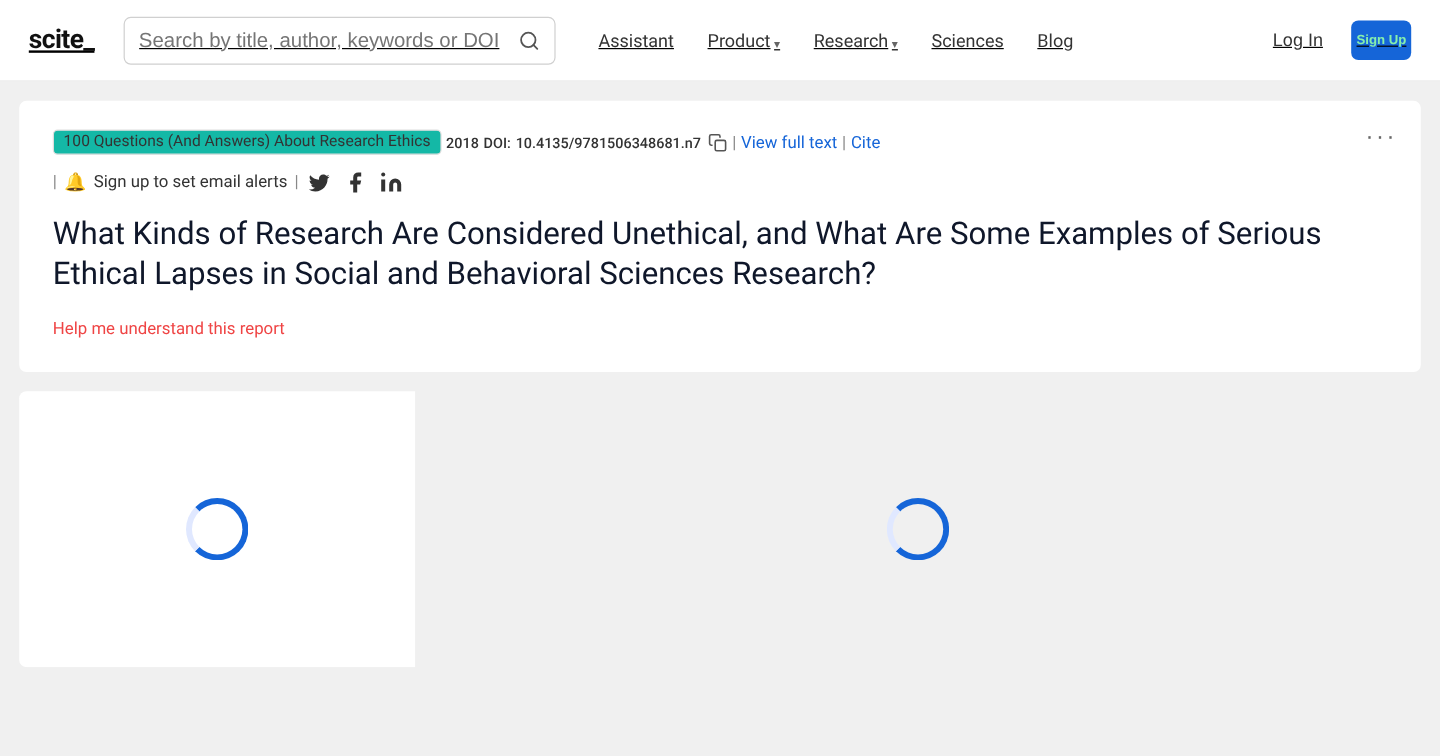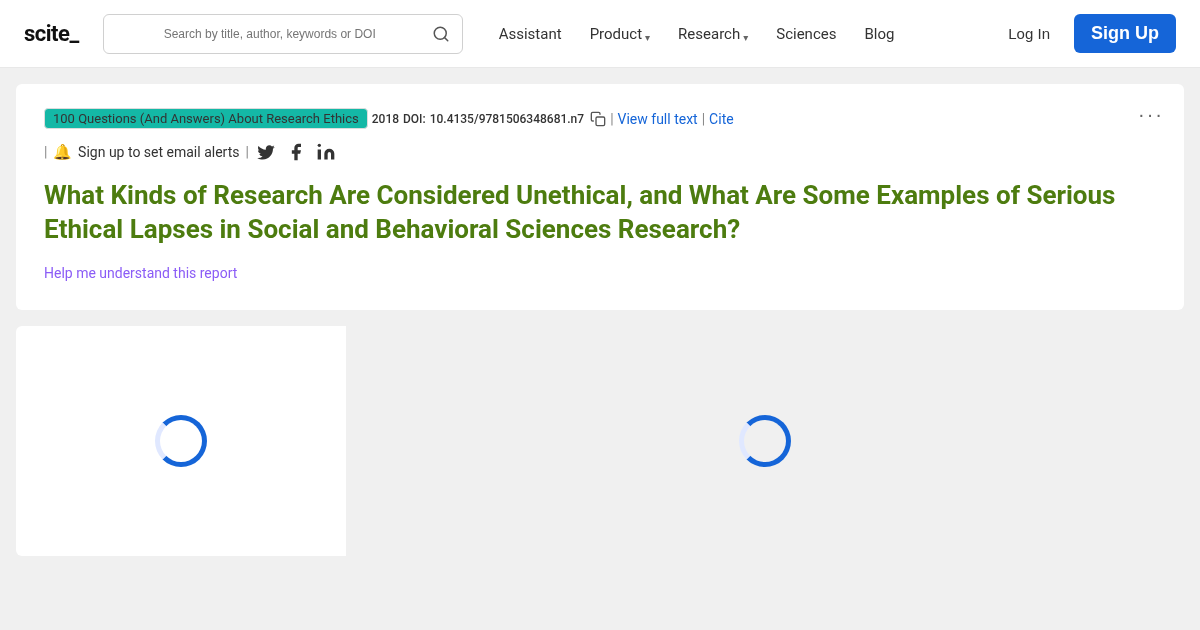--- a/index.html
+++ b/index.html
@@ -7,20 +7,21 @@
 
     
     .navbar {
       background: #fff;
       display: flex;
       align-items: center;
       padding: 0 24px;
       height: 68px;
       border-bottom: 1px solid #e8e8e8;
       gap: 8px;
+      text-decoration: underline;
     }
     .logo {
       font-size: 22px;
       font-weight: 700;
       color: #111;
       margin-right: 16px;
       letter-spacing: -0.5px;
       white-space: nowrap;
     }
     .search-bar {
@@ -30,25 +31,24 @@
       border-radius: 6px;
       padding: 0 12px;
       height: 40px;
       width: 360px;
       background: #fff;
       gap: 8px;
     }
     .search-bar input {
       border: none;
       outline: none;
-      font-size: 12px;
+      font-size: 17px;
       color: #555;
       flex: 1;
       background: transparent;
-      text-align: center;
     }
     .search-icon-btn {
       background: none;
       border: none;
       cursor: pointer;
       color: #555;
       display: flex;
       align-items: center;
     }
     .nav-links {
@@ -81,23 +81,23 @@
     .login-btn {
       padding: 8px 16px;
       font-size: 15px;
       color: #333;
       background: none;
       border: none;
       cursor: pointer;
       border-radius: 4px;
     }
     .signup-btn {
-      padding: 9px 17px;
-      font-size: 18px;
-      color: #ffffff;
+      padding: 9px 4px;
+      font-size: 11px;
+      color: #86efac;
       background: #1565d8;
       border: none;
       cursor: pointer;
       border-radius: 6px;
       font-weight: 600;
     }
 
     
     .main-content {
       max-width: 1200px;
@@ -185,28 +185,28 @@
       height: 22px;
       cursor: pointer;
       color: #333;
       display: flex;
       align-items: center;
       justify-content: center;
     }
 
     .article-title {
       font-size: 26px;
-      font-weight: 700;
-      color: #4d7c0f;
+      font-weight: 400;
+      color: #0f172a;
       line-height: 1.3;
       margin-bottom: 16px;
     }
 
     .help-link {
-      color: #8b5cf6;
+      color: #ef4444;
       text-decoration: none;
       font-size: 14px;
       cursor: pointer;
     }
 
     
     .panels-row {
       display: flex;
       gap: 0;
       margin: 16px 16px 0 16px;

